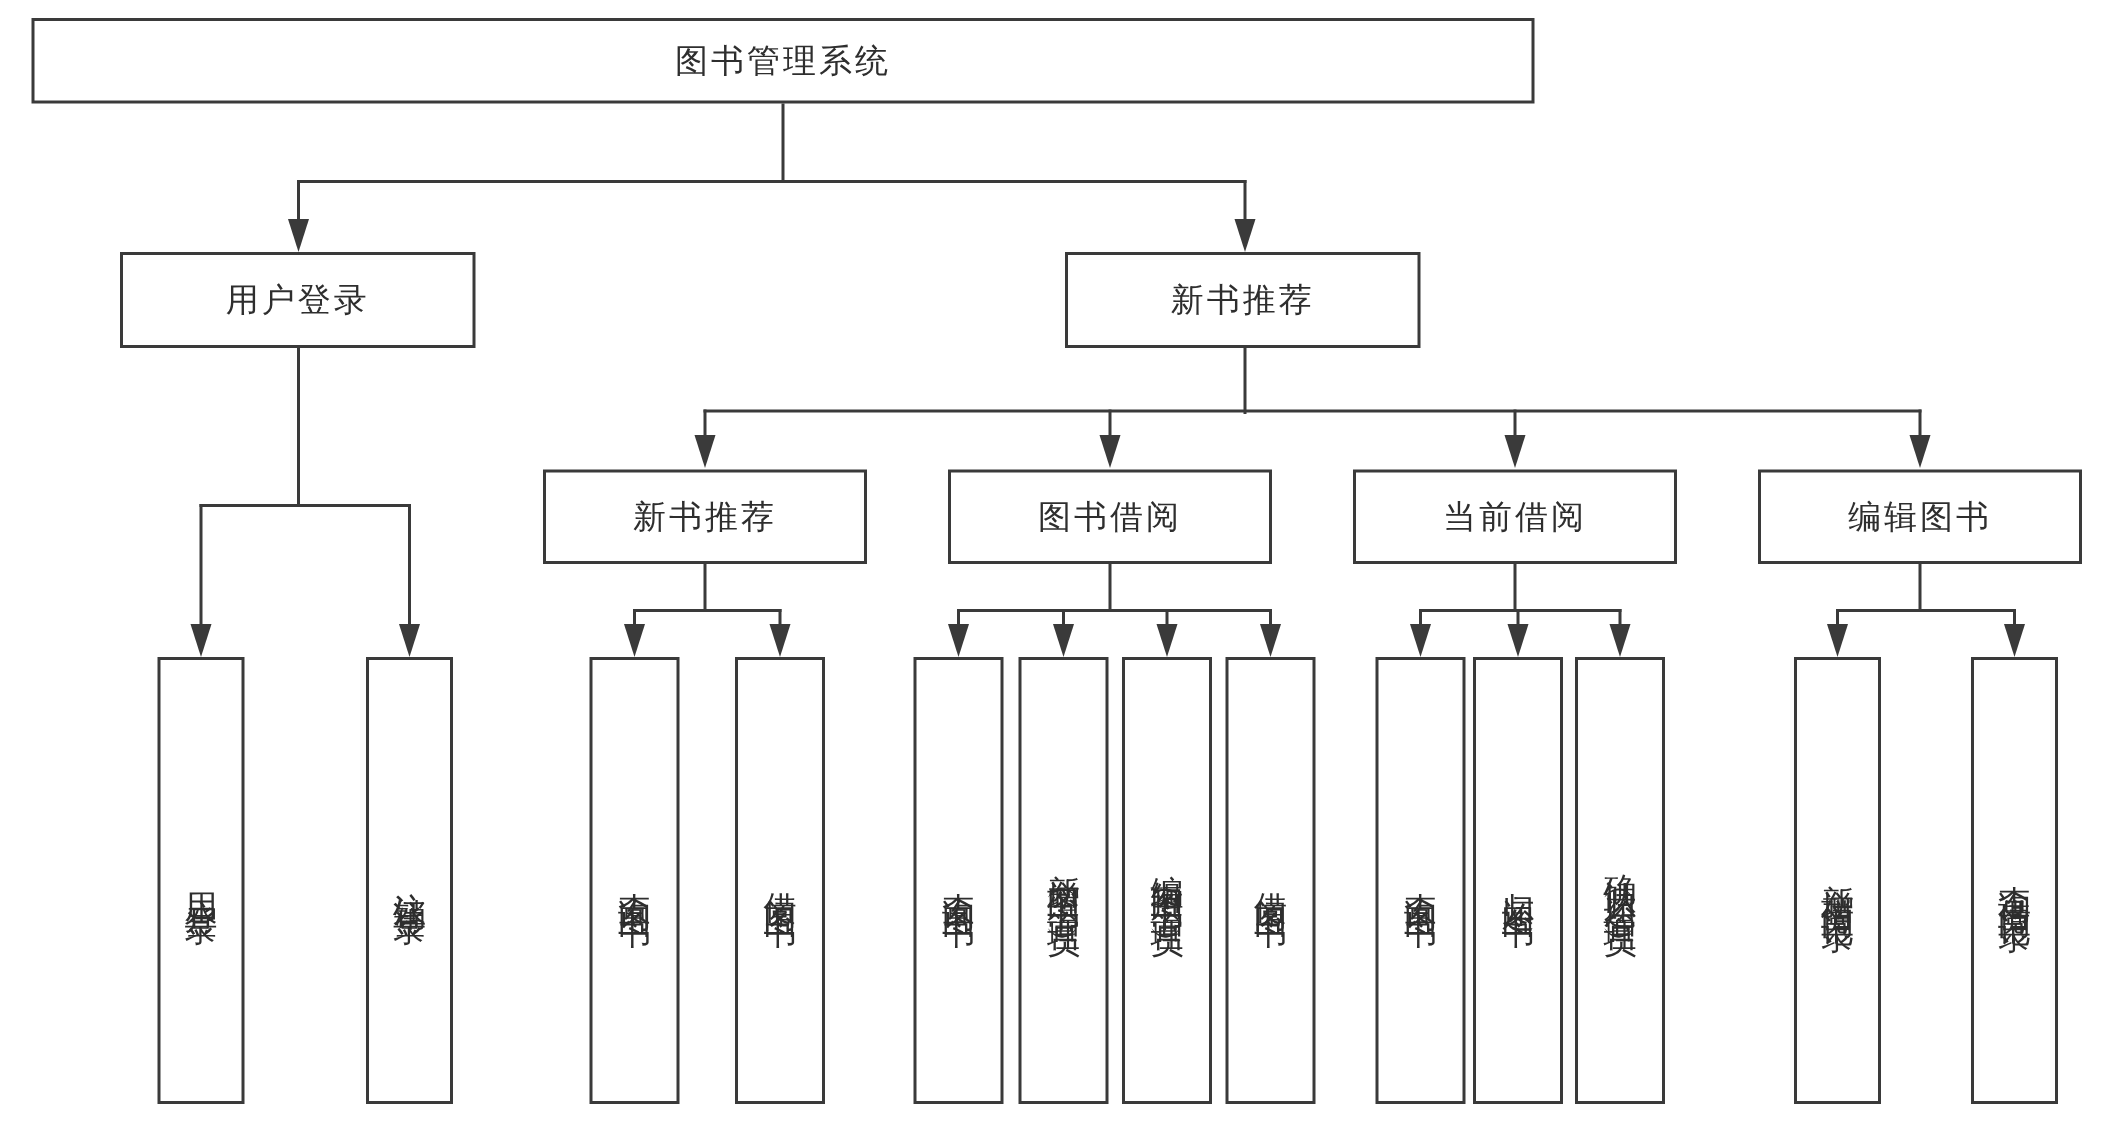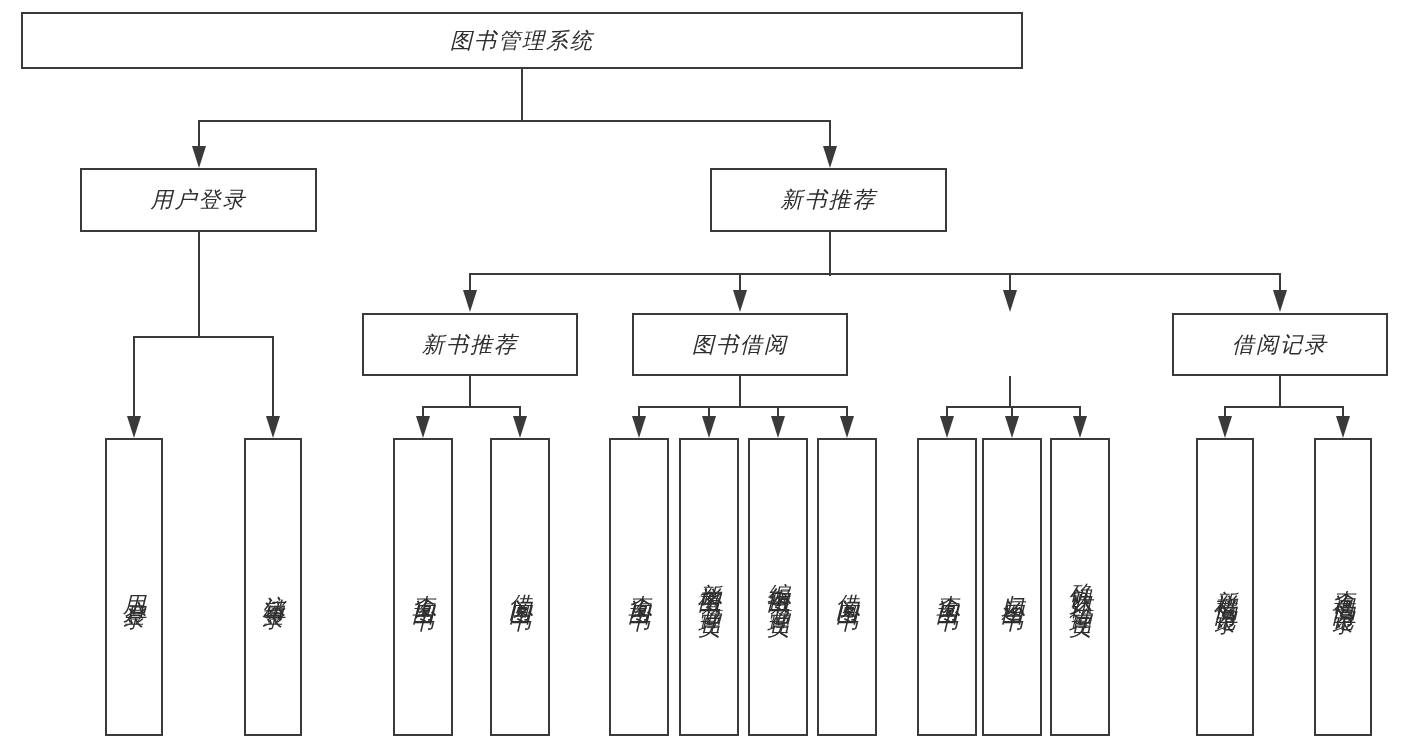--- a/index.html
+++ b/index.html
@@ -1,20 +1,20 @@
 <!DOCTYPE html>
 <html><head>
 <meta charset="utf-8">
 <style>
   html,body{margin:0;padding:0;background:#ffffff;}
   body{width:1405px;height:747px;position:relative;overflow:hidden;
        font-family:"Liberation Sans","DejaVu Sans",sans-serif;color:#2e2e2e;}
   .canvas{position:absolute;left:0;top:0;width:1405px;height:747px;}
   .box{position:absolute;box-sizing:border-box;border:2px solid #3a3a3a;background:#ffffff;
-       display:flex;align-items:center;justify-content:center;font-style:italic;}
+       display:flex;align-items:center;justify-content:center;}
   .box-h{font-size:22px;letter-spacing:2px;}
   .box-v{font-size:22px;}
   .box-v .vtext{writing-mode:vertical-rl;text-orientation:mixed;letter-spacing:5px;
        line-height:1;white-space:nowrap;}
   .vline{position:absolute;width:2px;background:#3a3a3a;}
   .hline{position:absolute;height:2px;background:#3a3a3a;}
   .arrow{position:absolute;width:0;height:0;
        border-left:7px solid transparent;border-right:7px solid transparent;
        border-top:22px solid #3a3a3a;}
   .watermark{position:absolute;left:1183px;top:716px;font-size:19px;color:#9b9b9b;
@@ -60,22 +60,25 @@
   <div class="arrow" style="left:1003px;top:290px;"></div>
   <div class="vline" style="left:1279px;top:273px;height:20px;"></div>
   <div class="arrow" style="left:1273px;top:290px;"></div>
 
   <div class="box box-h" style="left:362px;top:313px;width:216px;height:63px;">
     <span>新书推荐</span>
   </div>
   <div class="box box-h" style="left:632px;top:313px;width:216px;height:63px;">
     <span>图书借阅</span>
   </div>
+  <div class="box box-h" style="left:902px;top:313px;width:216px;height:63px;">
+    <span>当前借阅</span>
+  </div>
   <div class="box box-h" style="left:1172px;top:313px;width:216px;height:63px;">
-    <span>借阅记录</span>
+    <span>编辑图书</span>
   </div>
 
   <div class="vline" style="left:469px;top:376px;height:32px;"></div>
   <div class="hline" style="left:422px;top:406px;width:99px;"></div>
   <div class="vline" style="left:422px;top:406px;height:13px;"></div>
   <div class="arrow" style="left:416px;top:416px;"></div>
   <div class="vline" style="left:519px;top:406px;height:13px;"></div>
   <div class="arrow" style="left:513px;top:416px;"></div>
 
   <div class="vline" style="left:739px;top:376px;height:32px;"></div>

